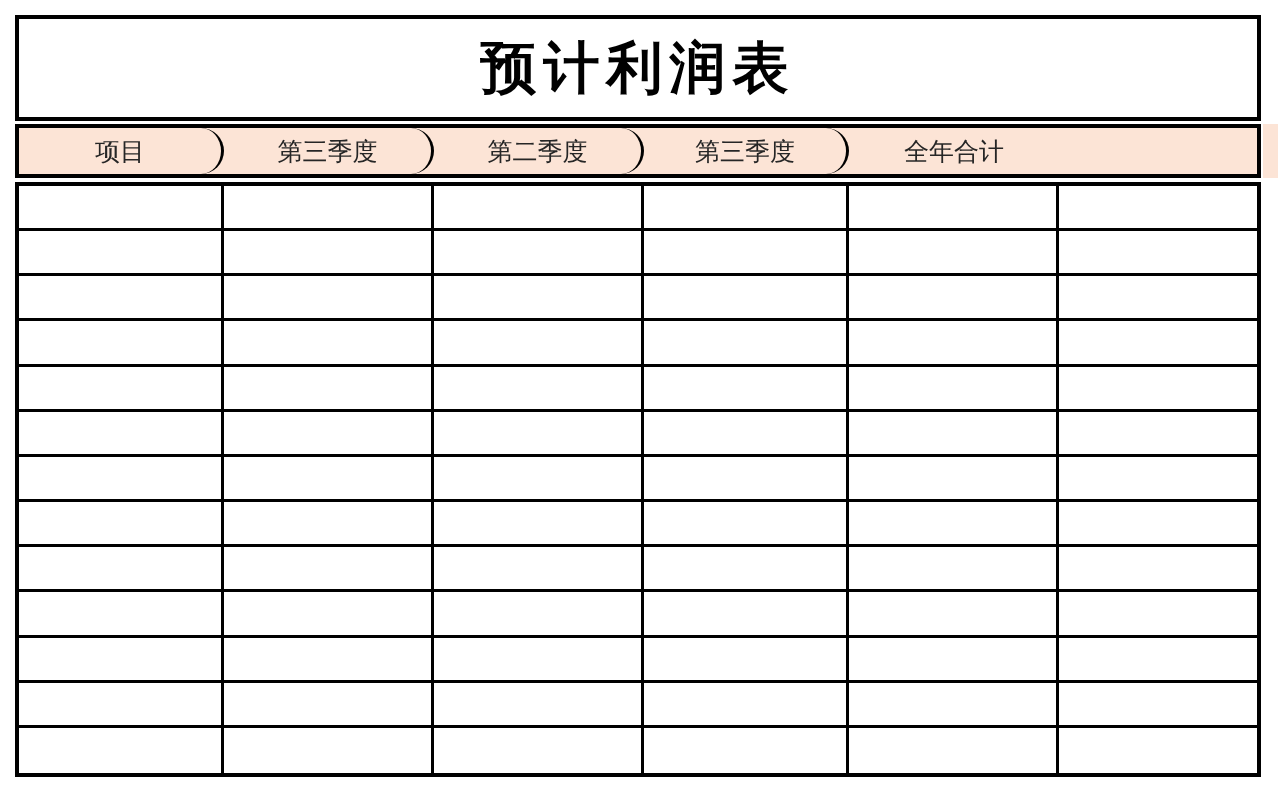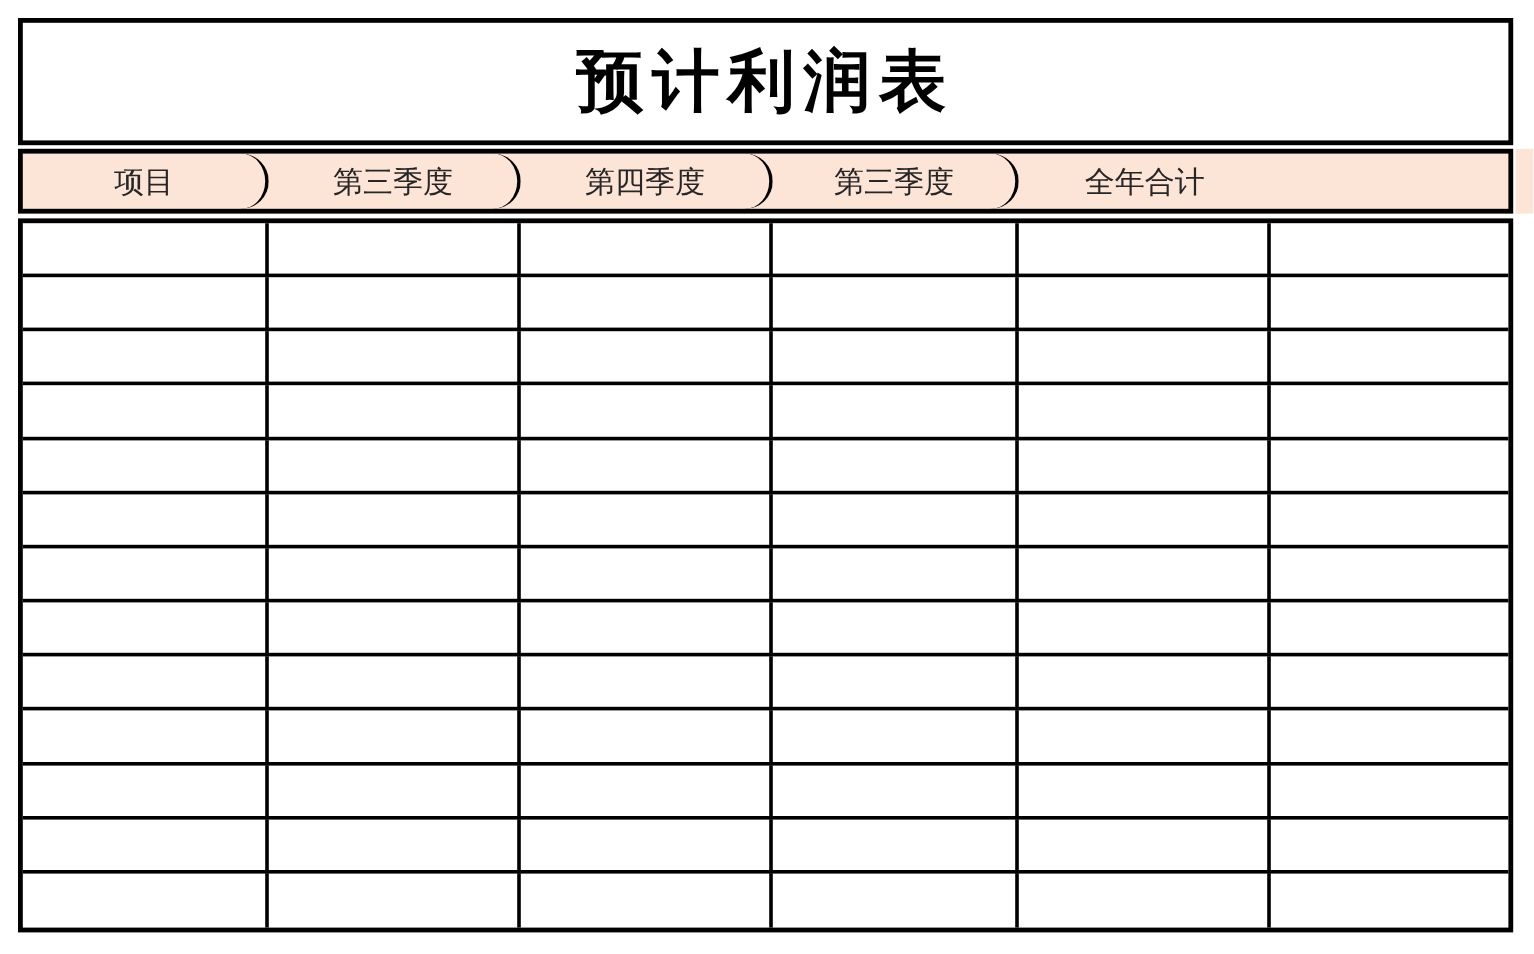--- a/index.html
+++ b/index.html
@@ -103,21 +103,21 @@
 
 <div class="canvas">
 
   <div class="title-box">
     <div class="title-text">预计利润表</div>
   </div>
 
   <div class="header-row" id="header-row">
       <div class="header-cell">项目</div>
       <div class="header-cell">第三季度</div>
-      <div class="header-cell">第四季度</div>
+      <div class="header-cell">第二季度</div>
       <div class="header-cell">第三季度</div>
       <div class="header-cell">全年合计</div>
     </div>
 
   <div class="header-bleed"></div>
 
   <div class="body-grid" id="body-grid">
       <div class="body-cell"></div>
       <div class="body-cell"></div>
       <div class="body-cell"></div>

